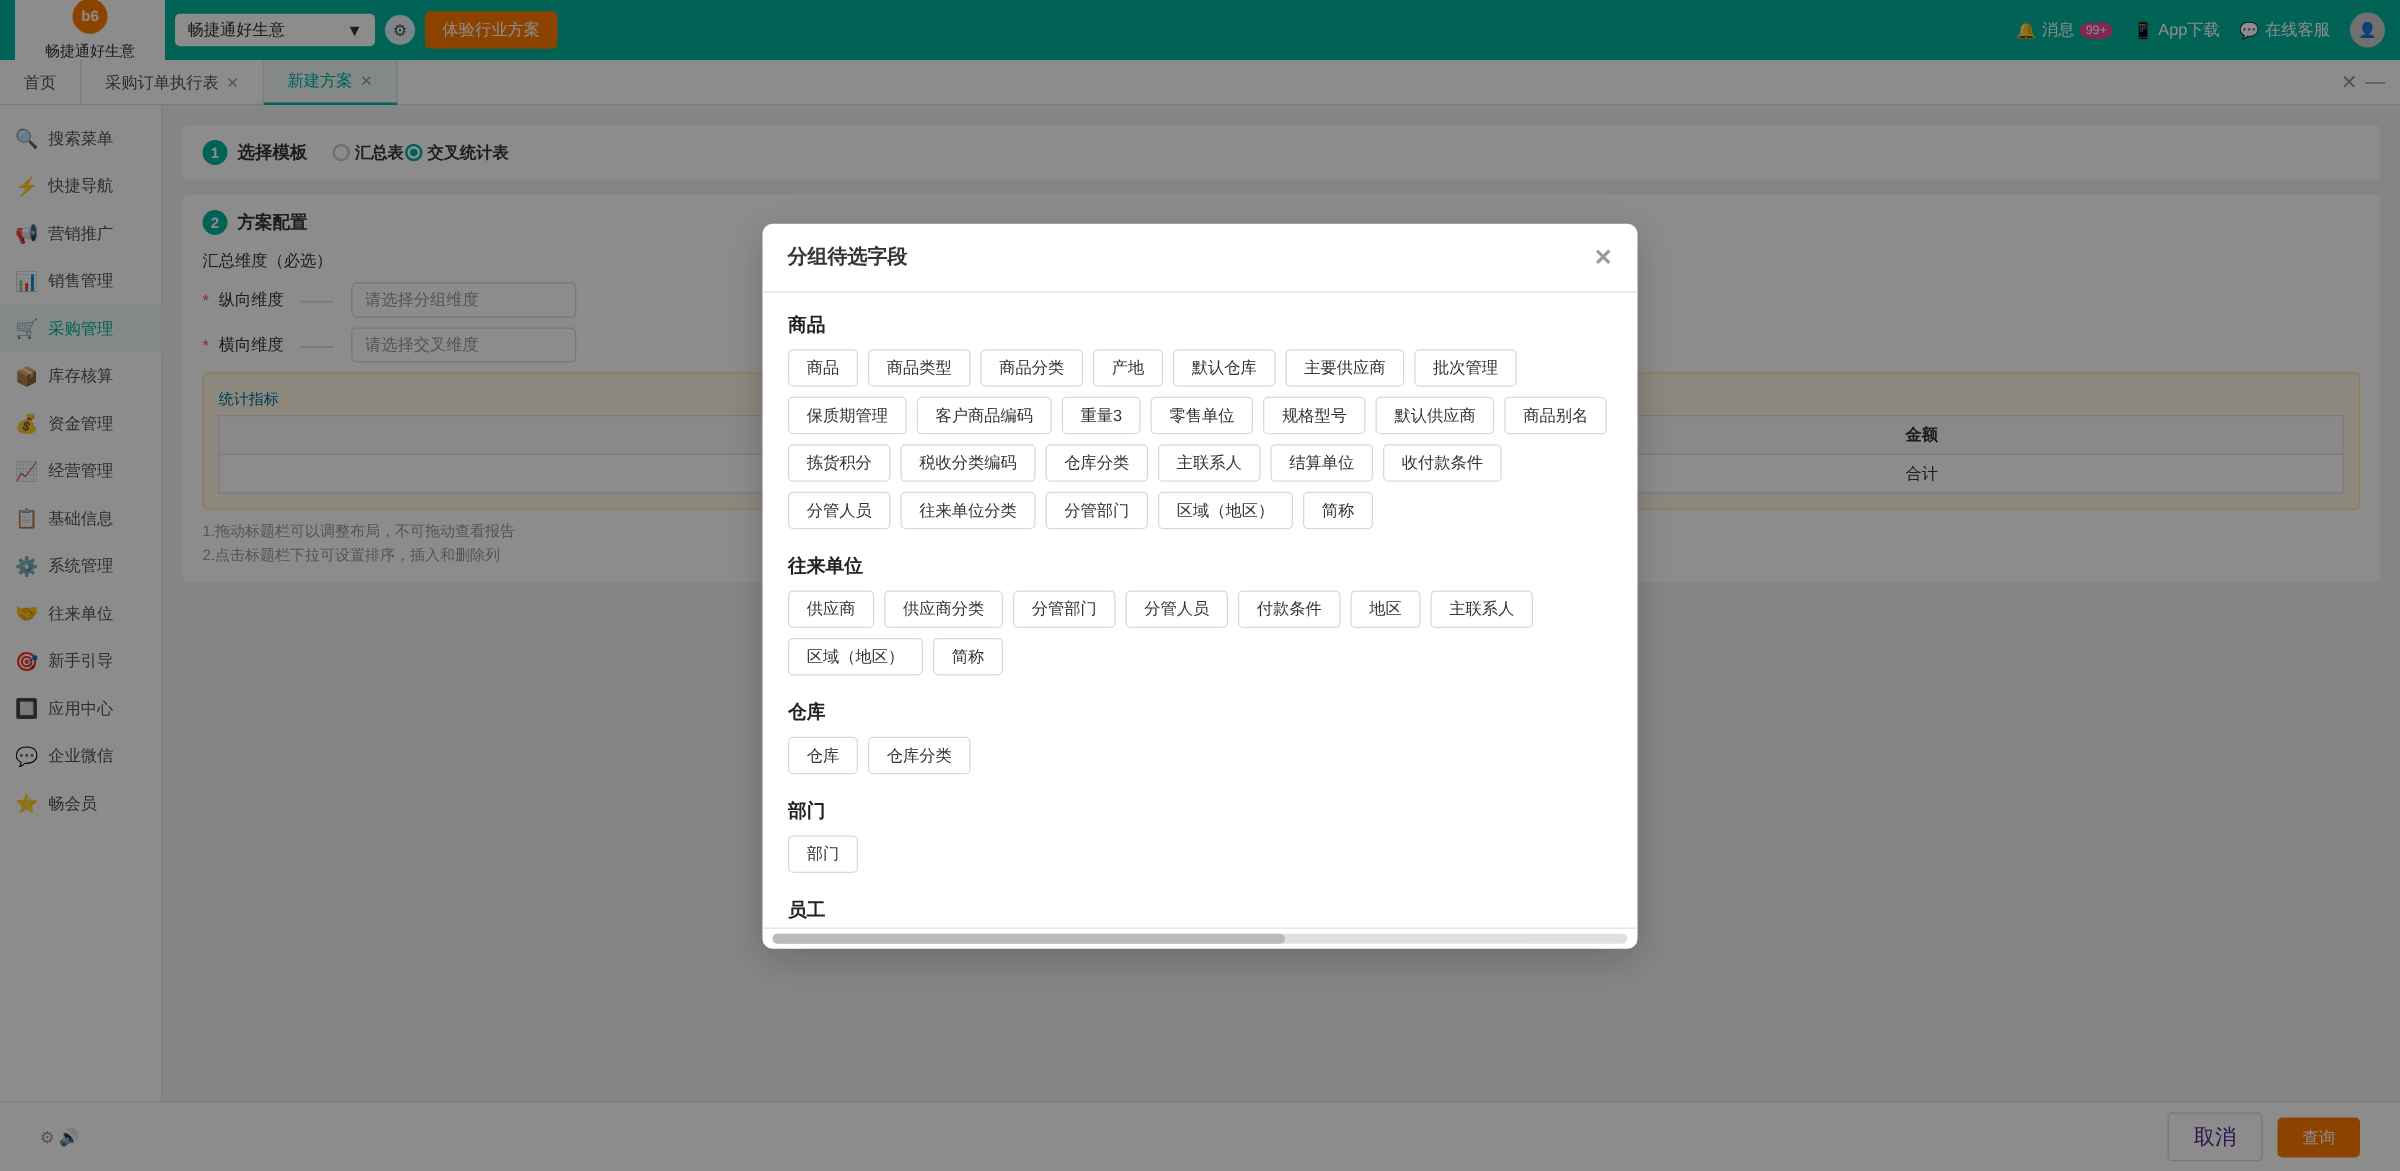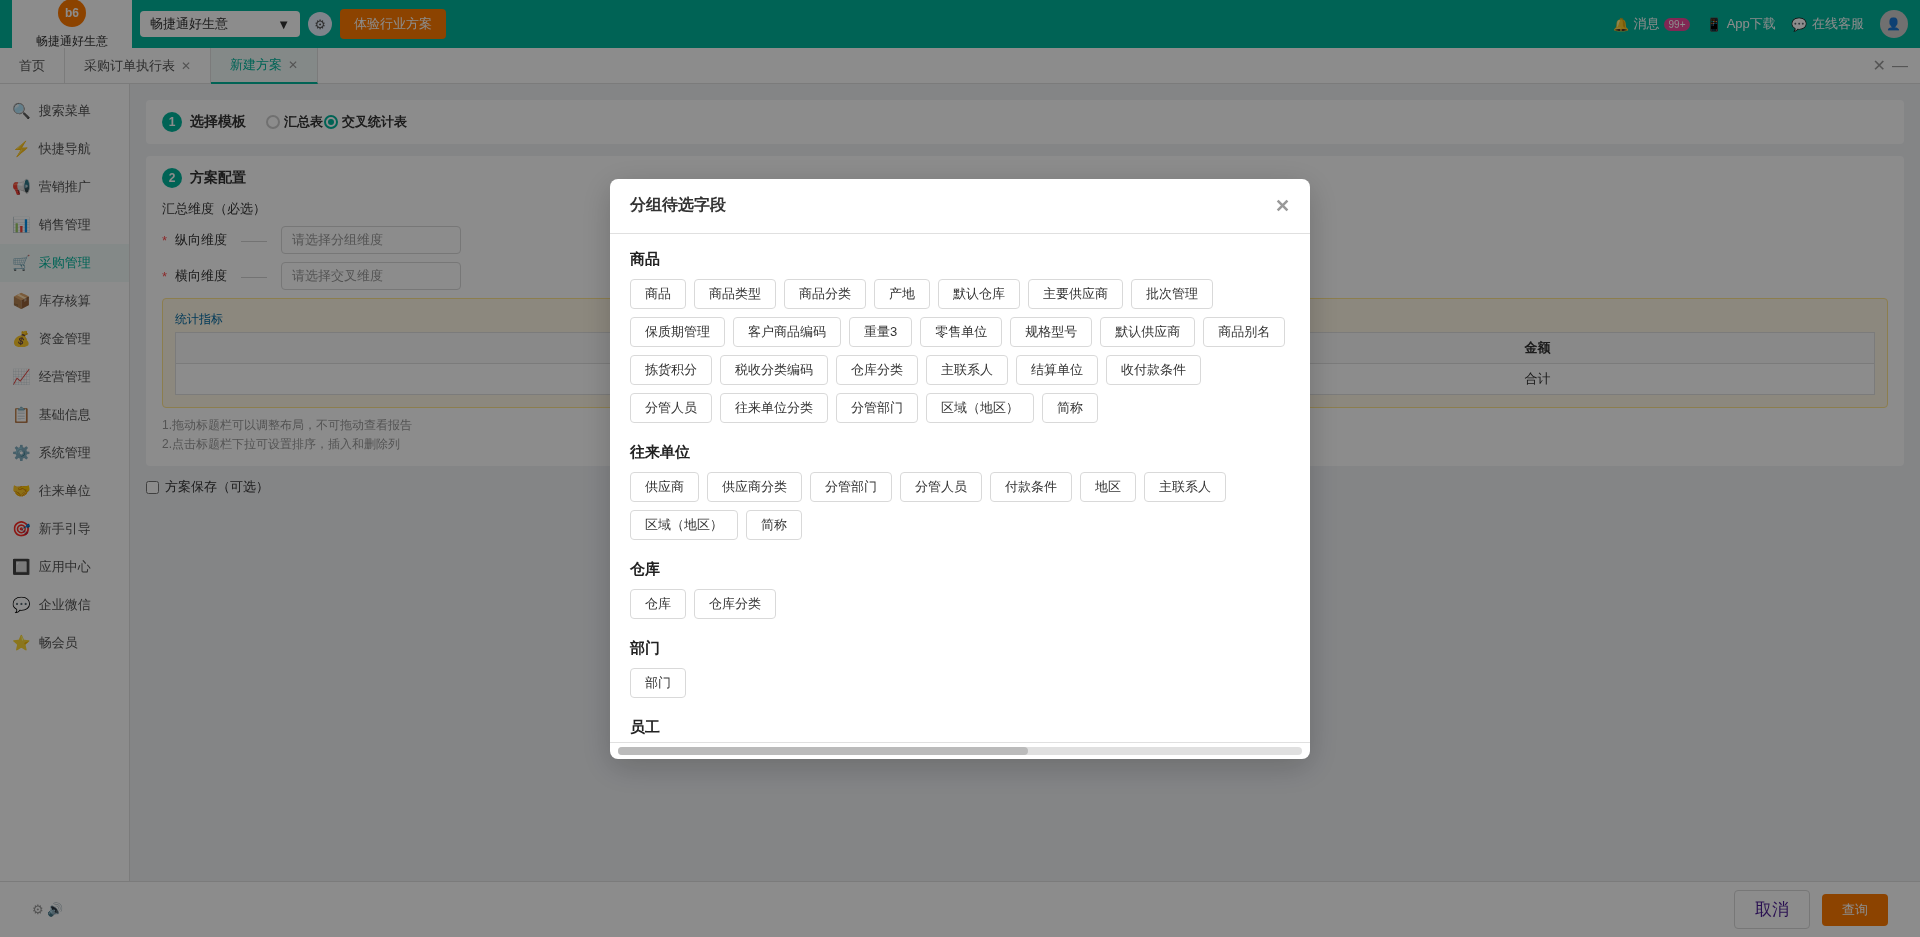--- a/index.html
+++ b/index.html
@@ -450,24 +450,20 @@
           </table>
         </div>
 
         <div class="hint-text">
           <div>1.拖动标题栏可以调整布局，不可拖动查看报告</div>
           <div>2.点击标题栏下拉可设置排序，插入和删除列</div>
         </div>
       </div>
     </div>
 
-    <div style="display:flex;align-items:center;gap:6px;margin-top:8px;">
-      <input type="checkbox" style="">
-      <span>方案保存（可选）</span>
-    </div>
   </div>
 </div>
 
 <div class="bottom-actions">
   <div style="display:flex;align-items:center;gap:4px;margin-right:auto;color:#999;font-size:13px;">
     <span style="cursor:pointer;">⚙</span>
     <span style="cursor:pointer;">🔊</span>
   </div>
   <button class="btn-cancel">取消</button>
   <button class="btn-confirm">查询</button>

